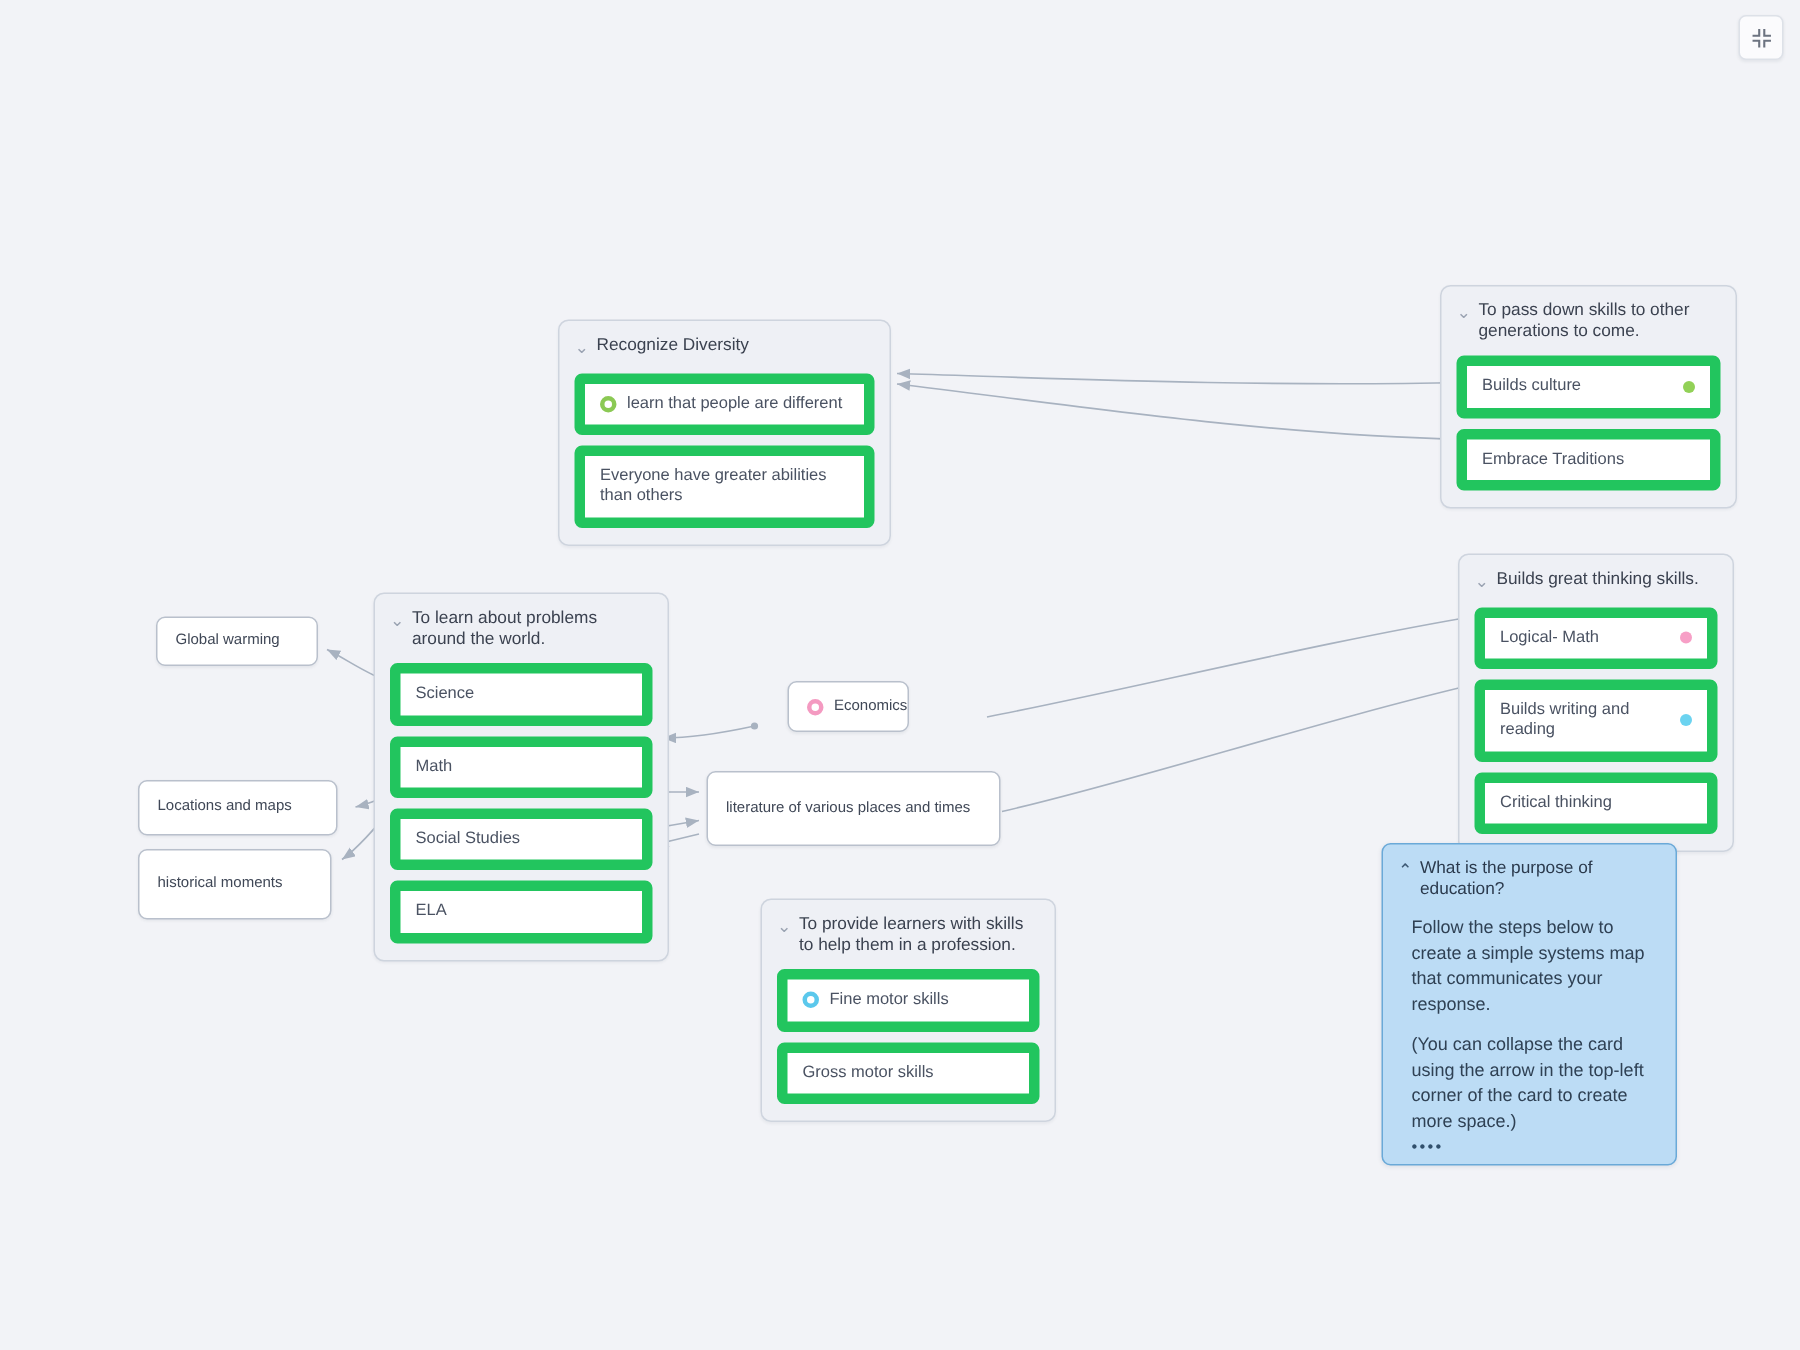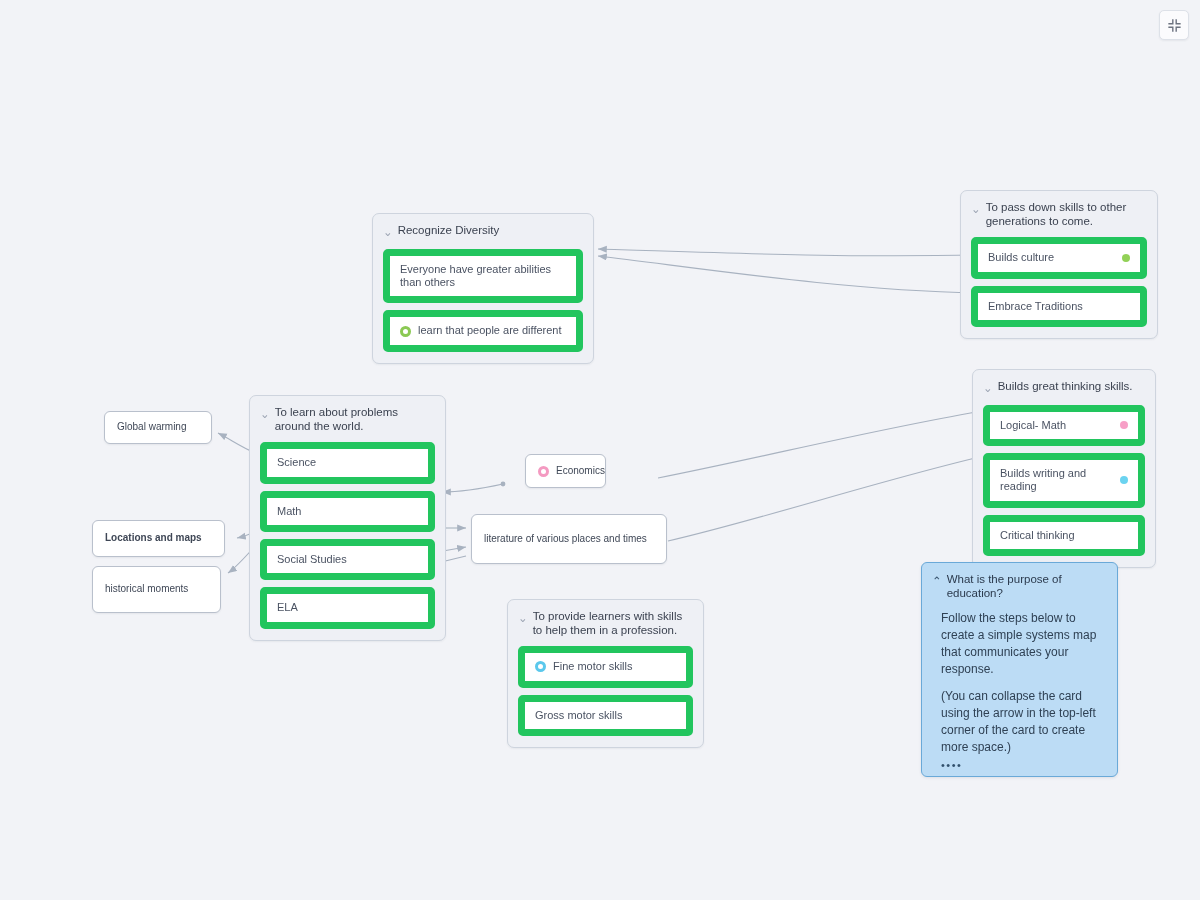--- a/index.html
+++ b/index.html
@@ -192,25 +192,25 @@
     </g>
   </svg>
 
   <div class="node" style="left:372px; top:213px; width:222px;">
     <div class="group">
       <div class="group-title">
         <span class="caret">⌄</span>
         <span class="txt">Recognize Diversity</span>
       </div>
       <div class="item">
-        <span class="label">Everyone have greater abilities than others</span>
-      </div>
-      <div class="item">
         <span class="dot donut c-green"></span>
         <span class="label">learn that people are different</span>
+      </div>
+      <div class="item">
+        <span class="label">Everyone have greater abilities than others</span>
       </div>
     </div>
   </div>
 
   <div class="node" style="left:960px; top:190px; width:198px;">
     <div class="group">
       <div class="group-title">
         <span class="caret">⌄</span>
         <span class="txt">To pass down skills to other generations to come.</span>
       </div>
@@ -281,21 +281,21 @@
     </div>
   </div>
 
   <div class="node" style="left:104px; top:411px; width:108px;">
     <div class="free" style="height:33px;">
       <span class="label">Global warming</span>
     </div>
   </div>
 
   <div class="node" style="left:92px; top:520px; width:133px;">
-    <div class="free" style="height:37px;font-weight:bold;">
+    <div class="free" style="height:37px;">
       <span class="label">Locations and maps</span>
     </div>
   </div>
 
   <div class="node" style="left:92px; top:566px; width:129px;">
     <div class="free" style="height:47px;">
       <span class="label">historical moments</span>
     </div>
   </div>
 

